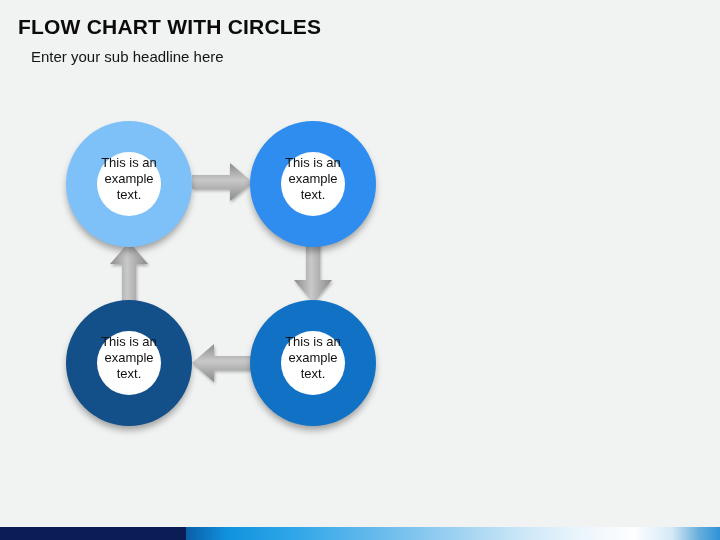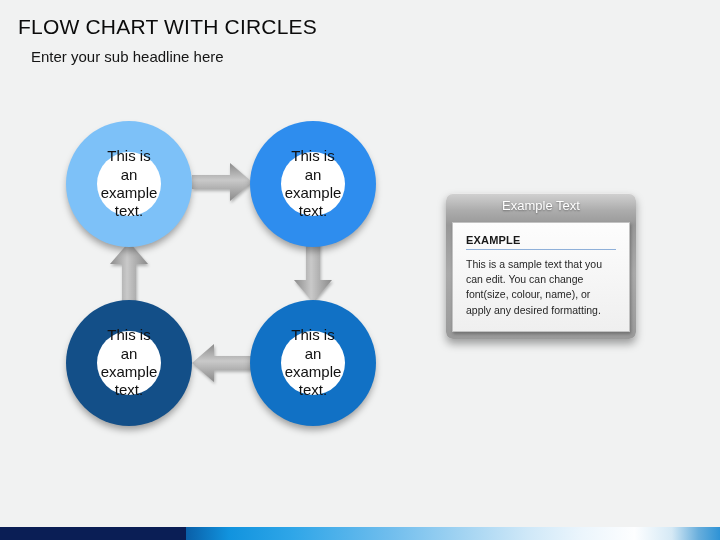--- a/index.html
+++ b/index.html
@@ -1,35 +1,35 @@
 <!DOCTYPE html>
 <html><head>
 <meta charset="utf-8">
 <style>
   html,body{margin:0;padding:0;}
   .slide{
     position:relative;width:720px;height:540px;background:#F1F2F2;overflow:hidden;
     font-family:"Liberation Sans",sans-serif;
   }
-  .title{position:absolute;left:18px;top:15px;margin:0;font-size:21px;font-weight:400;color:#0B0B0B;letter-spacing:0.2px;}
+  .title{position:absolute;left:18px;top:15px;margin:0;font-size:21px;font-weight:700;color:#0B0B0B;letter-spacing:0.2px;}
   .subtitle{position:absolute;left:31px;top:48px;font-size:15px;color:#151515;}
 
   .circle{
     position:absolute;width:126px;height:126px;border-radius:50%;
     display:flex;align-items:center;justify-content:center;z-index:2;
     box-shadow:0 5px 7px -1px rgba(0,0,0,0.35);
   }
   .pos-tl{left:66px;top:121px;}
   .pos-tr{left:250px;top:121px;}
   .pos-bl{left:66px;top:300px;}
   .pos-br{left:250px;top:300px;}
   .circle-inner{
     width:64px;height:64px;border-radius:50%;background:#FFFFFF;
-    display:flex;align-items:center;justify-content:center;text-align:center;
-    font-size:15px;line-height:1.22;color:#111;padding:3px;box-sizing:border-box;
+    display:flex;align-items:flex-start;justify-content:center;text-align:center;
+    font-size:13px;line-height:1.22;color:#111;padding:3px;box-sizing:border-box;
   }
 
   .arrow{position:absolute;z-index:1;filter:drop-shadow(1.5px 2px 1.5px rgba(0,0,0,0.28));}
 
   .example-box{
     position:absolute;left:446px;top:193px;width:190px;height:146px;border-radius:7px;
     background:linear-gradient(180deg,#D2D2D2 0%,#ACACAC 12%,#989898 22%,#A9A9A9 55%,#9A9A9A 100%);
     box-shadow:0 5px 9px rgba(0,0,0,0.35), inset 0 1px 0 rgba(255,255,255,0.55);
   }
   .example-box-header{
@@ -105,29 +105,19 @@
   <svg class="arrow" style="left:294px;top:242px" width="38" height="60">
     <polygon points="12,0 12,38 0,38 19,60 38,38 26,38 26,0" fill="url(#gradV)"></polygon>
   </svg>
   <svg class="arrow" style="left:192px;top:344px" width="60" height="38">
     <polygon points="60,12 22,12 22,0 0,19 22,38 22,26 60,26" fill="url(#gradH)"></polygon>
   </svg>
   <svg class="arrow" style="left:110px;top:242px" width="38" height="60">
     <polygon points="12,60 12,22 0,22 19,0 38,22 26,22 26,60" fill="url(#gradV)"></polygon>
   </svg>
 
-  <div class="example-box">
-    <div class="example-box-header">
-      <span>Example Text</span>
-    </div>
-    <div class="example-box-panel">
-      <div class="example-heading">EXAMPLE</div>
-      <div class="example-underline" style="background: rgb(143, 176, 217);"></div>
-      <p class="example-body">This is a sample text that you can edit. You can change font(size, colour, name), or apply any desired formatting.</p>
-    </div>
-  </div>
 
   <div class="footer-bar">
     <div class="footer-navy" style="background: rgb(10, 30, 85);"></div>
     <div class="footer-gradient"></div>
   </div>
 
 </div>
 
 </body></html>

